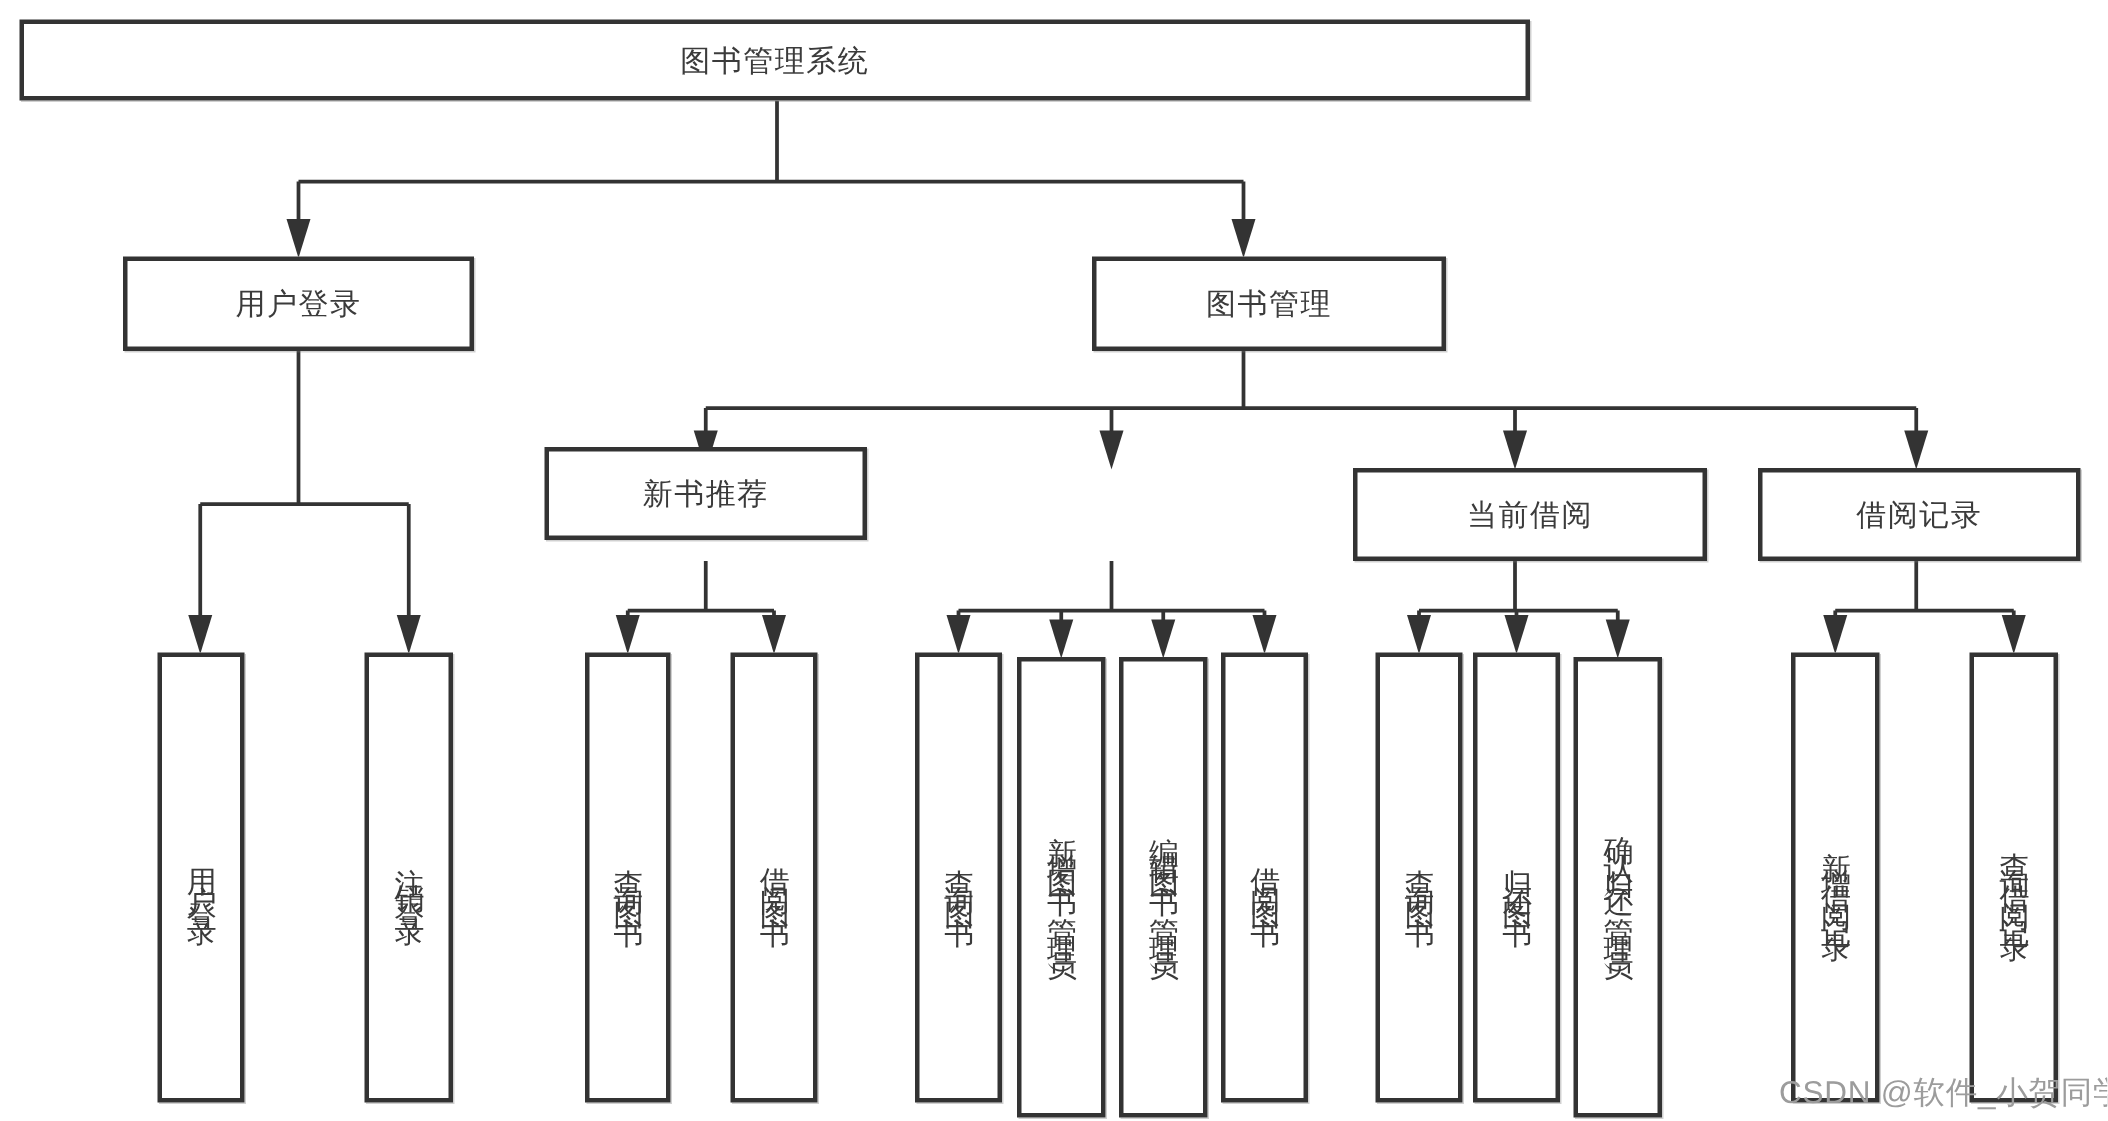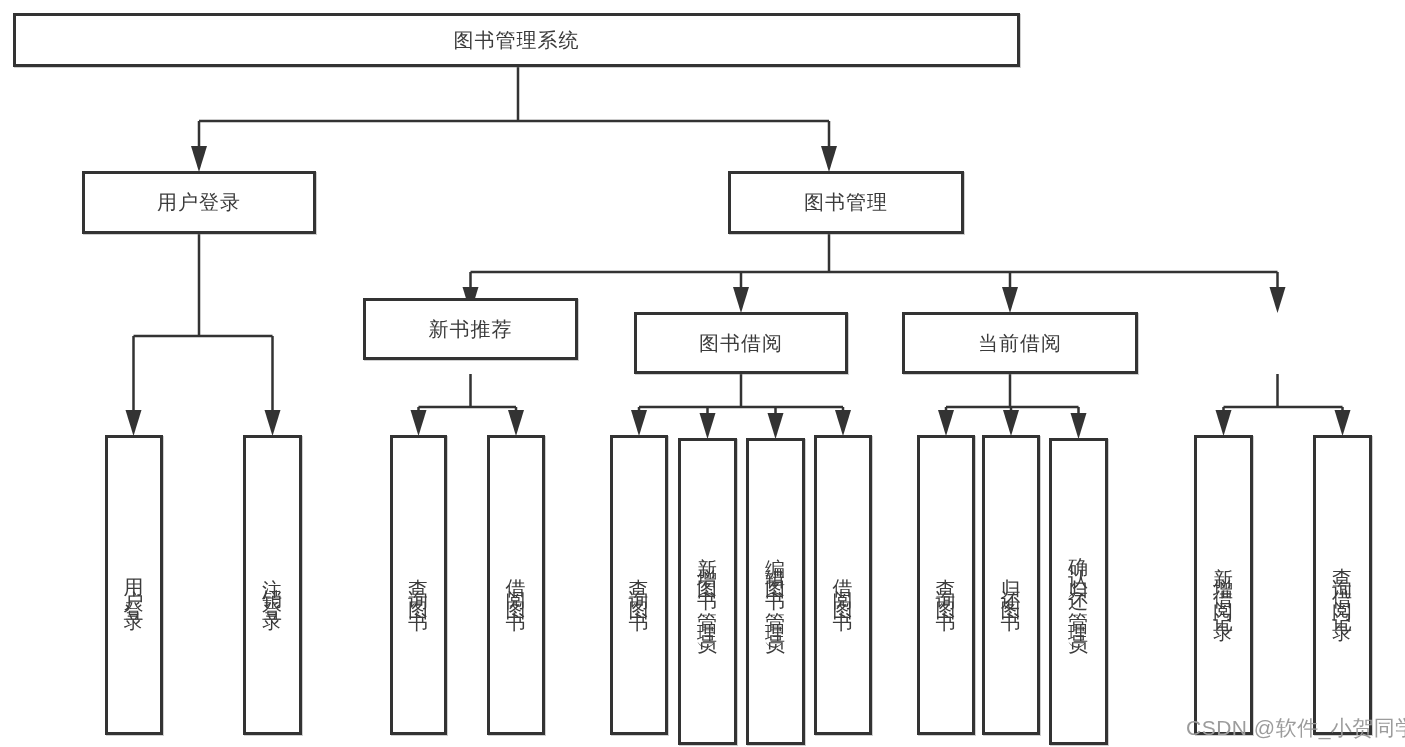--- a/index.html
+++ b/index.html
@@ -109,25 +109,25 @@
   <div class="node" style="left:82px; top:171px; width:234px; height:63px;">
     <span class="hlabel">用户登录</span>
   </div>
   <div class="node" style="left:728px; top:171px; width:236px; height:63px;">
     <span class="hlabel">图书管理</span>
   </div>
 
   <div class="node" style="left:363px; top:298px; width:215px; height:62px;font-family:Liberation Serif, serif;">
     <span class="hlabel">新书推荐</span>
   </div>
-  <div class="node" style="left:634px; top:312px; width:214px; height:62px;">
-    <span class="hlabel">图书借阅</span>
-  </div>
   <div class="node" style="left:902px; top:312px; width:236px; height:62px;">
     <span class="hlabel">当前借阅</span>
+  </div>
+  <div class="node" style="left:1172px; top:312px; width:215px; height:62px;">
+    <span class="hlabel">借阅记录</span>
   </div>
 
   <div class="node" style="left:105px; top:435px; width:58px; height:300px;">
     <span class="vlabel">用户登录</span>
   </div>
   <div class="node" style="left:243px; top:435px; width:59px; height:300px;">
     <span class="vlabel">注销登录</span>
   </div>
 
   <div class="node" style="left:390px; top:435px; width:57px; height:300px;">

